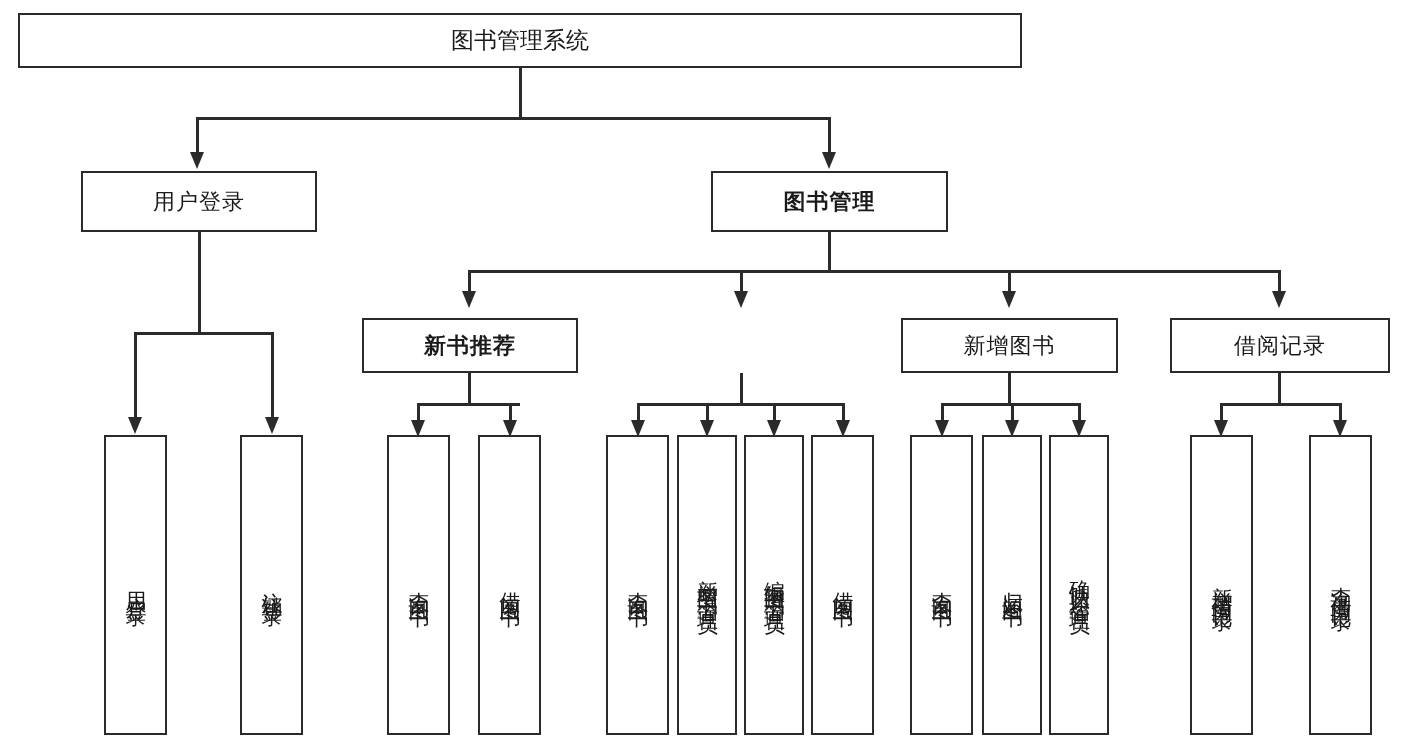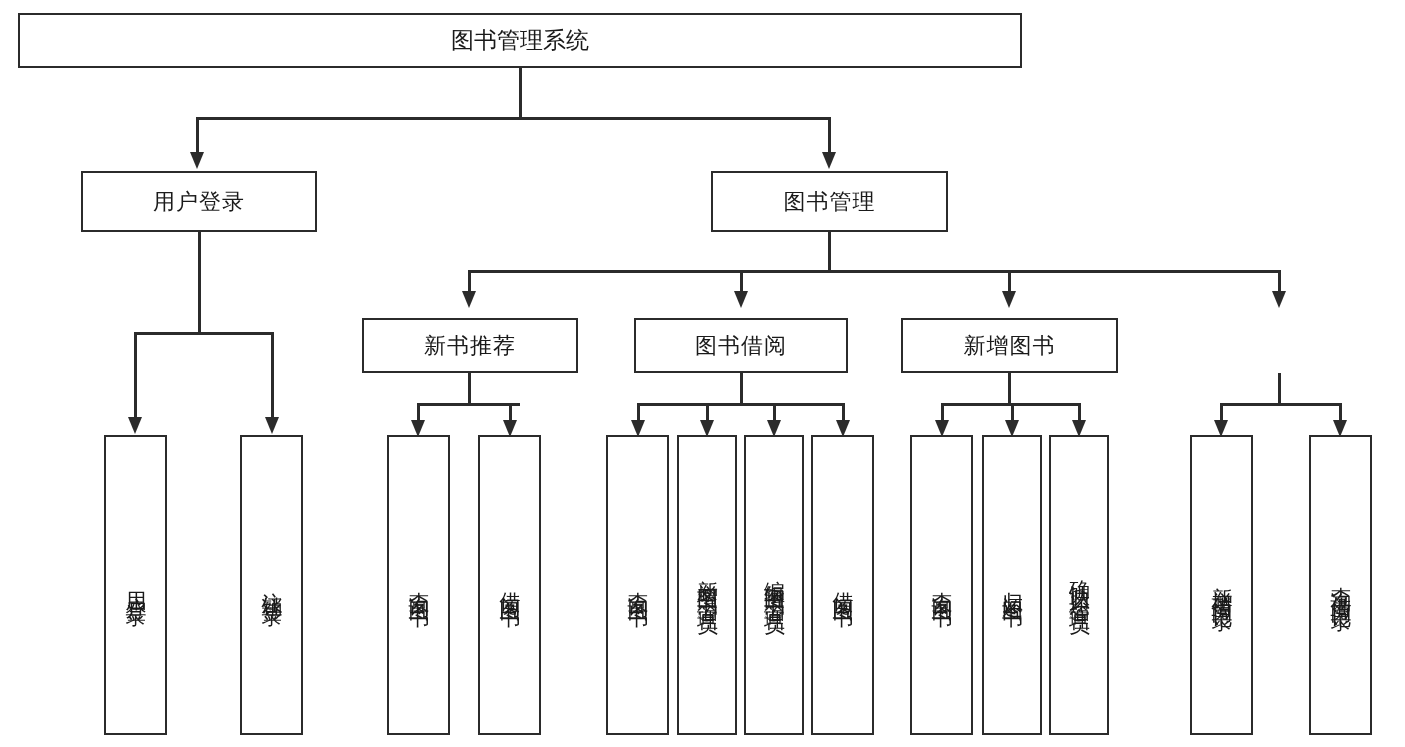--- a/index.html
+++ b/index.html
@@ -71,21 +71,21 @@
   <div class="edge h" style="left:196px;top:117px;width:635px;height:2.5px;"></div>
 
   <div class="edge v" style="left:196px;top:117px;height:36px;"></div>
   <div class="arrow" style="left:190px;top:152px;"></div>
   <div class="edge v" style="left:828px;top:117px;height:36px;"></div>
   <div class="arrow" style="left:822px;top:152px;"></div>
 
   <div class="node h" style="left:81px;top:171px;width:236px;height:61px;">
     <span class="lbl">用户登录</span>
   </div>
-  <div class="node h" style="left:711px;top:171px;width:237px;height:61px;">
+  <div class="node h" style="left:711px;top:171px;width:237px;height:61px;font-weight:bold;">
     <span class="lbl">图书管理</span>
   </div>
 
   <div class="edge v" style="left:198px;top:232px;height:101px;"></div>
   <div class="edge h" style="left:134px;top:332px;width:138px;height:2.5px;"></div>
   <div class="edge v" style="left:134px;top:332px;height:86px;"></div>
   <div class="arrow" style="left:128px;top:417px;"></div>
   <div class="edge v" style="left:271px;top:332px;height:86px;"></div>
   <div class="arrow" style="left:265px;top:417px;"></div>
 
@@ -93,28 +93,28 @@
   <div class="edge h" style="left:468px;top:270px;width:812px;height:2.5px;"></div>
   <div class="edge v" style="left:468px;top:270px;height:22px;"></div>
   <div class="arrow" style="left:462px;top:291px;"></div>
   <div class="edge v" style="left:740px;top:270px;height:22px;"></div>
   <div class="arrow" style="left:734px;top:291px;"></div>
   <div class="edge v" style="left:1008px;top:270px;height:22px;"></div>
   <div class="arrow" style="left:1002px;top:291px;"></div>
   <div class="edge v" style="left:1278px;top:270px;height:22px;"></div>
   <div class="arrow" style="left:1272px;top:291px;"></div>
 
-  <div class="node h" style="left:362px;top:318px;width:216px;height:55px;">
+  <div class="node h" style="left:362px;top:318px;width:216px;height:55px;font-weight:bold;">
     <span class="lbl">新书推荐</span>
-  </div>
-  <div class="node h" style="left:634px;top:318px;width:214px;height:55px;">
-    <span class="lbl">图书借阅</span>
   </div>
   <div class="node h" style="left:901px;top:318px;width:217px;height:55px;">
     <span class="lbl">新增图书</span>
+  </div>
+  <div class="node h" style="left:1170px;top:318px;width:220px;height:55px;">
+    <span class="lbl">借阅记录</span>
   </div>
 
   <div class="edge v" style="left:468px;top:373px;height:32px;"></div>
   <div class="edge h" style="left:417px;top:403px;width:103px;height:2.5px;"></div>
   <div class="edge v" style="left:417px;top:403px;height:20px;"></div>
   <div class="arrow" style="left:411px;top:420px;"></div>
   <div class="edge v" style="left:509px;top:403px;height:20px;"></div>
   <div class="arrow" style="left:503px;top:420px;"></div>
 
   <div class="edge v" style="left:740px;top:373px;height:32px;"></div>

